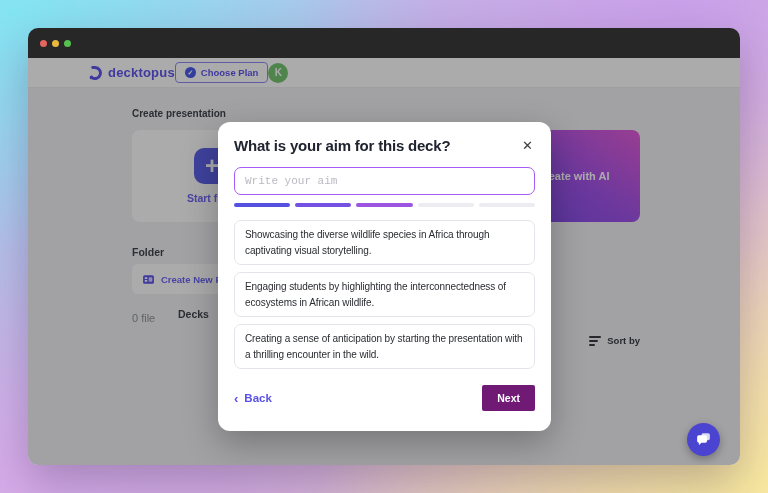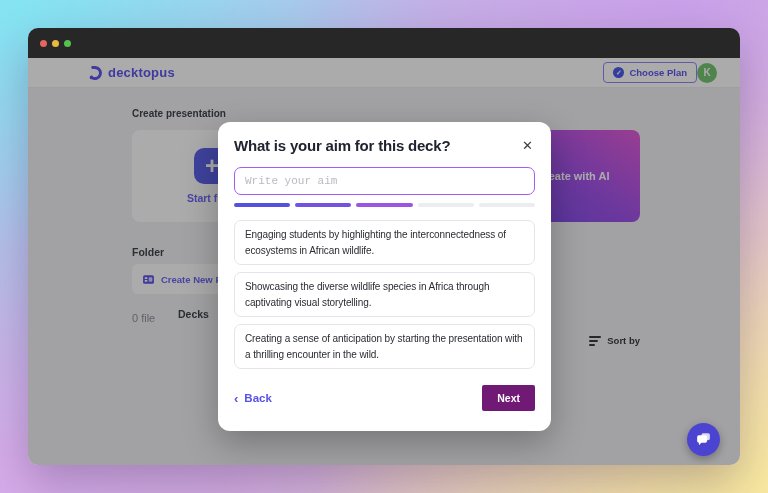--- a/index.html
+++ b/index.html
@@ -24,21 +24,21 @@
     display:flex; align-items:center; padding-left:12px; gap:5px;
   }
   .dot{ width:7px; height:7px; border-radius:50%; }
   .dot.red{ background:#e5655f; } .dot.yellow{ background:#e8b93e; } .dot.green{ background:#55c14f; }
 
   .app{ position:relative; height:407px; background:#f1f1f3; }
 
   .app-header{
     position:absolute; top:0; left:0; right:0; height:30px; background:#ffffff;
     border-bottom:1px solid #ededf0;
-    display:flex; align-items:center; justify-content:space-between;
+    display:flex; align-items:center; justify-content:flex-start;
     padding:0 23px 0 60px; z-index:1;
   }
   .brand{ display:flex; align-items:center; gap:6px; color:#5b52ea; font-weight:700; font-size:13px; letter-spacing:.2px; }
   .header-right{ display:flex; align-items:center; gap:0; }
   .choose-plan{
     display:flex; align-items:center; gap:5px;
     border:1px solid #8c86f2; border-radius:4px; background:#fff;
     color:#5b52ea; font-size:9.5px; font-weight:600; padding:4px 9px; cursor:pointer;
   }
   .plan-badge{ width:11px; height:11px; border-radius:50%; background:#4556e8; color:#fff;
@@ -191,22 +191,22 @@
       </div>
       <input class="aim-input" type="text" placeholder="Write your aim" style="">
       <div class="progress">
           <div class="seg" style="background: rgb(85, 81, 224);"></div>
           <div class="seg" style="background: rgb(115, 81, 226);"></div>
           <div class="seg" style="background: rgb(155, 85, 224);"></div>
           <div class="seg" style="background: rgb(236, 236, 241);"></div>
           <div class="seg" style="background: rgb(236, 236, 241);"></div>
         </div>
       <div class="suggestions">
+        <div class="sug">Showcasing the diverse wildlife species in Africa through captivating visual storytelling.</div>
         <div class="sug">Engaging students by highlighting the interconnectedness of ecosystems in African wildlife.</div>
-        <div class="sug">Showcasing the diverse wildlife species in Africa through captivating visual storytelling.</div>
         <div class="sug">Creating a sense of anticipation by starting the presentation with a thrilling encounter in the wild.</div>
       </div>
       <div class="modal-foot">
         <div class="back-link">
           <span class="back-chevron">‹</span>
           <span>Back</span>
         </div>
         <button class="next-btn" disabled="">Next</button>
       </div>
     </div>

